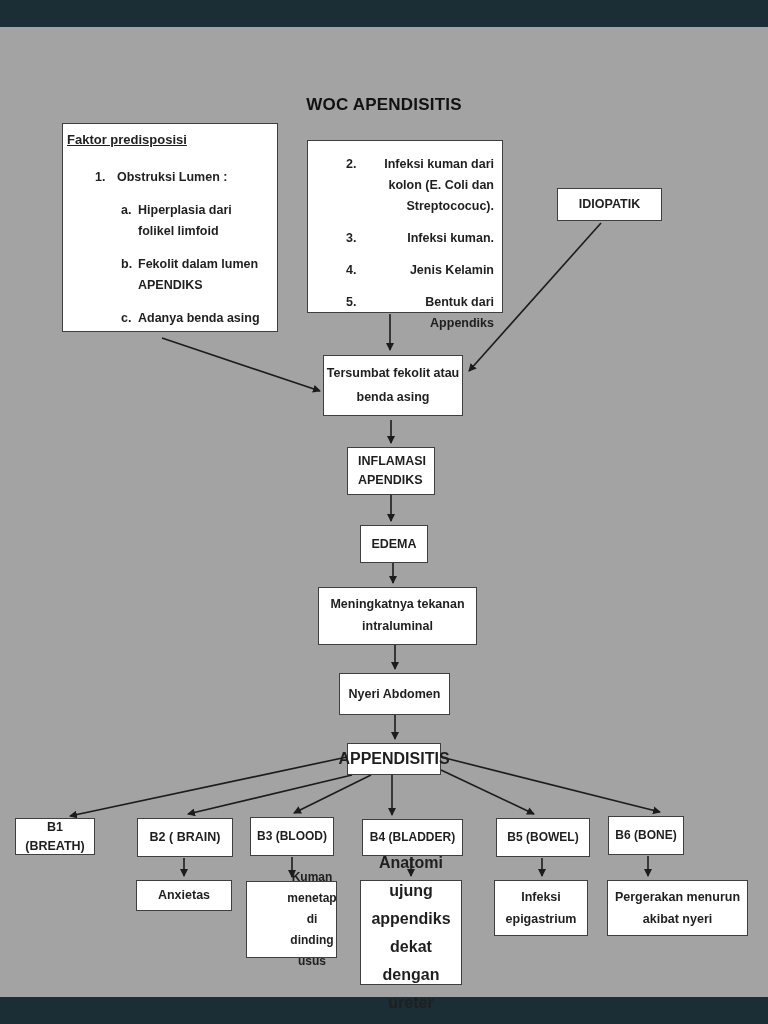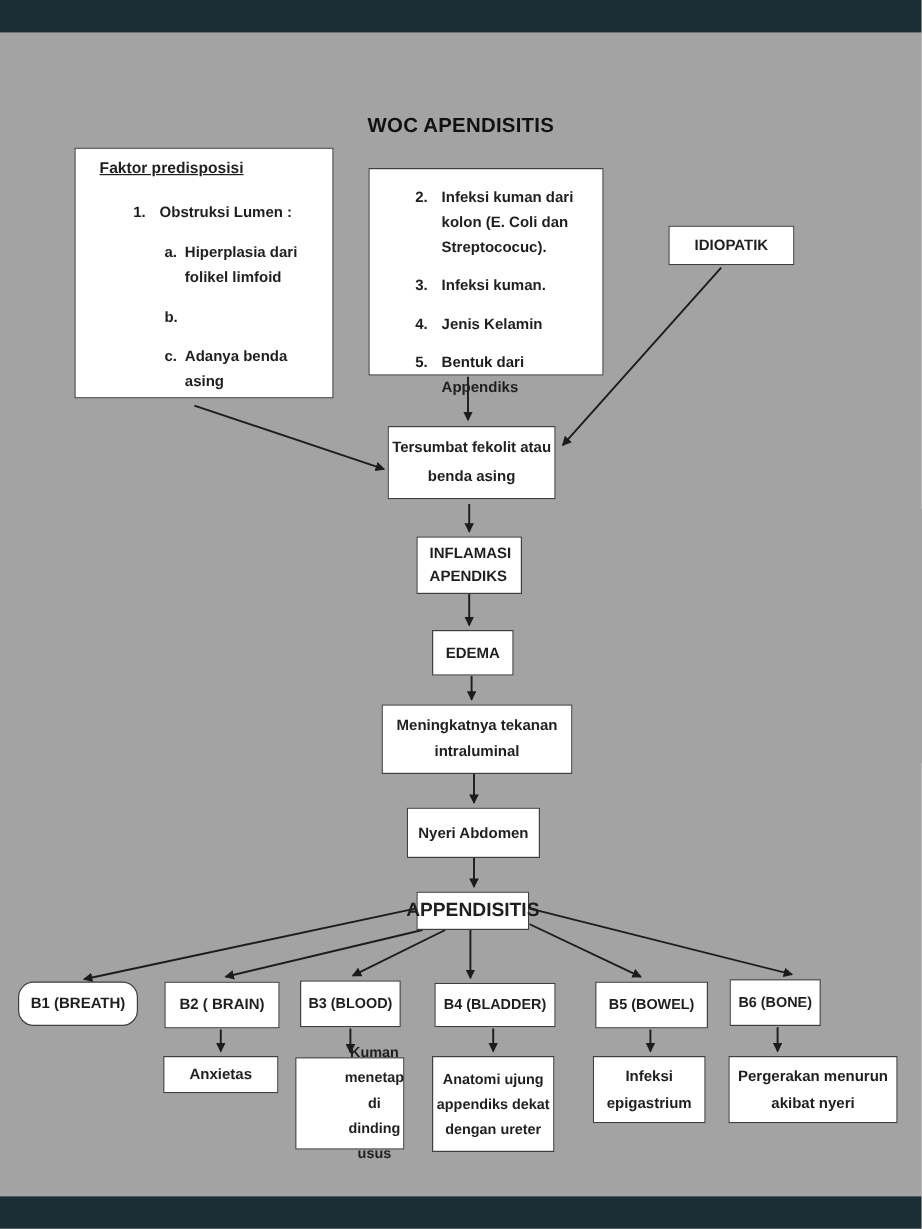--- a/index.html
+++ b/index.html
@@ -18,52 +18,52 @@
     letter-spacing: 0.2px;
   }
 
   .box {
     position: absolute; border: 1.5px solid #3f3f3f; background: #fff;
     color: #1f1f1f; font-weight: bold; font-size: 12.5px;
   }
   .center-box { display: flex; align-items: center; justify-content: center; text-align: center; line-height: 1.45; }
 
   
-  .faktor { left: 62px; top: 123px; width: 216px; height: 209px; padding: 8px 8px 0 20px; }
+  .faktor { left: 62px; top: 123px; width: 216px; height: 209px; padding: 8px 8px 0 4px; }
   .faktor .heading { text-decoration: underline; font-size: 13px; margin-bottom: 20px; }
   .li-row { display: flex; line-height: 21px; margin-bottom: 12px; }
   .li-row .marker { flex: 0 0 auto; }
   .faktor .lvl1 .marker { margin-left: 28px; width: 22px; }
   .faktor .lvl2 .marker { margin-left: 54px; width: 17px; }
   .faktor .lvl2 .txt { width: 130px; }
 
   
   .causes { left: 307px; top: 140px; width: 196px; height: 173px; padding: 13px 8px 0 0; }
   .causes .li-row { margin-bottom: 11px; }
   .causes .marker { margin-left: 38px; width: 22px; }
-  .causes .txt { width: 128px; }
+  .causes .txt { width: 128px; text-align: right; }
 
   .idiopatik { left: 557px; top: 188px; width: 105px; height: 33px; }
   .tersumbat { left: 323px; top: 355px; width: 140px; height: 61px; line-height: 1.9; }
   .inflamasi { left: 347px; top: 447px; width: 88px; height: 48px; padding: 4px 0 0 10px; line-height: 1.55; }
   .edema { left: 360px; top: 525px; width: 68px; height: 38px; }
   .tekanan { left: 318px; top: 587px; width: 159px; height: 58px; line-height: 1.75; }
   .nyeri { left: 339px; top: 673px; width: 111px; height: 42px; }
   .appendisitis { left: 347px; top: 743px; width: 94px; height: 32px; font-size: 16px; }
 
-  .b1 { left: 15px;  top: 818px; width: 100px; height: 37px; border-radius: 13px; }
+  .b1 { left: 15px;  top: 818px; width: 80px; height: 37px; }
   .b2 { left: 137px; top: 818px; width: 96px;  height: 39px; }
   .b3 { left: 250px; top: 817px; width: 84px;  height: 39px; font-size: 12px; }
   .b4 { left: 362px; top: 819px; width: 101px; height: 37px; font-size: 12px; }
   .b5 { left: 496px; top: 818px; width: 94px;  height: 39px; font-size: 12px; }
   .b6 { left: 608px; top: 816px; width: 76px;  height: 39px; font-size: 12px; }
 
   .anxietas   { left: 136px; top: 880px; width: 96px;  height: 31px; }
   .kuman      { left: 246px; top: 881px; width: 91px;  height: 77px; font-size: 12px; line-height: 1.75; padding-left: 41px; }
-  .anatomi    { left: 360px; top: 880px; width: 102px; height: 80px; font-size: 12px; line-height: 1.75; }
+  .anatomi    { left: 360px; top: 880px; width: 102px; height: 105px; font-size: 16px; line-height: 1.75; }
   .infeksi    { left: 494px; top: 880px; width: 94px;  height: 56px; line-height: 1.8; }
   .pergerakan { left: 607px; top: 880px; width: 141px; height: 56px; line-height: 1.8; }
 
   svg.connectors { position: absolute; left: 0; top: 0; width: 768px; height: 1024px; pointer-events: none; }
   svg.connectors line { stroke: #1c1c1c; stroke-width: 1.6; }
 </style>
 </head>
 <body>
 
 <div class="stage">
@@ -105,20 +105,21 @@
     <div class="li-row lvl1">
       <span class="marker">1.</span>
       <span class="txt">Obstruksi Lumen :</span>
     </div>
     <div class="li-row lvl2">
       <span class="marker">a.</span>
       <span class="txt">Hiperplasia dari folikel limfoid</span>
     </div>
     <div class="li-row lvl2">
       <span class="marker">b.</span>
+      <span class="txt">Fekolit dalam lumen APENDIKS</span>
     </div>
     <div class="li-row lvl2">
       <span class="marker">c.</span>
       <span class="txt">Adanya benda asing</span>
     </div>
   </div>
 
   <div class="box causes">
     <div class="li-row">
       <span class="marker">2.</span>

